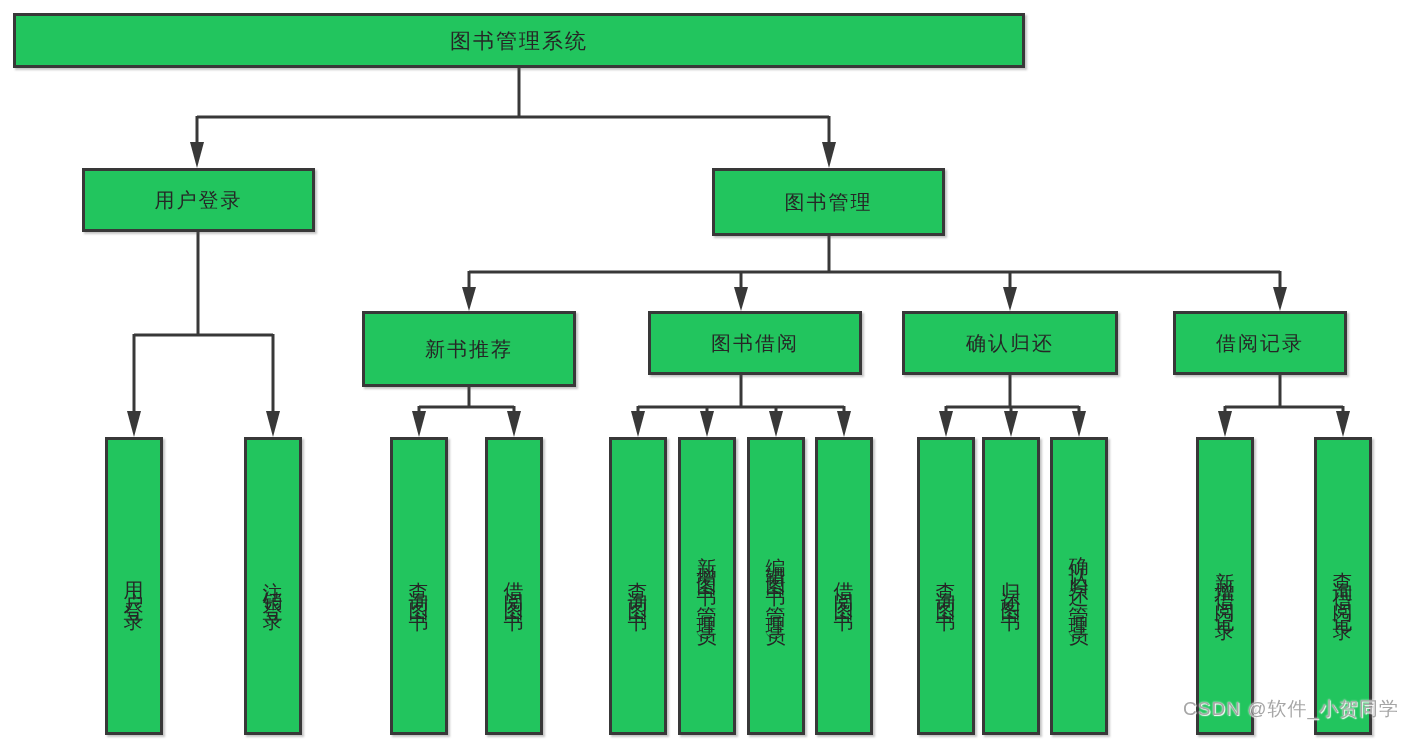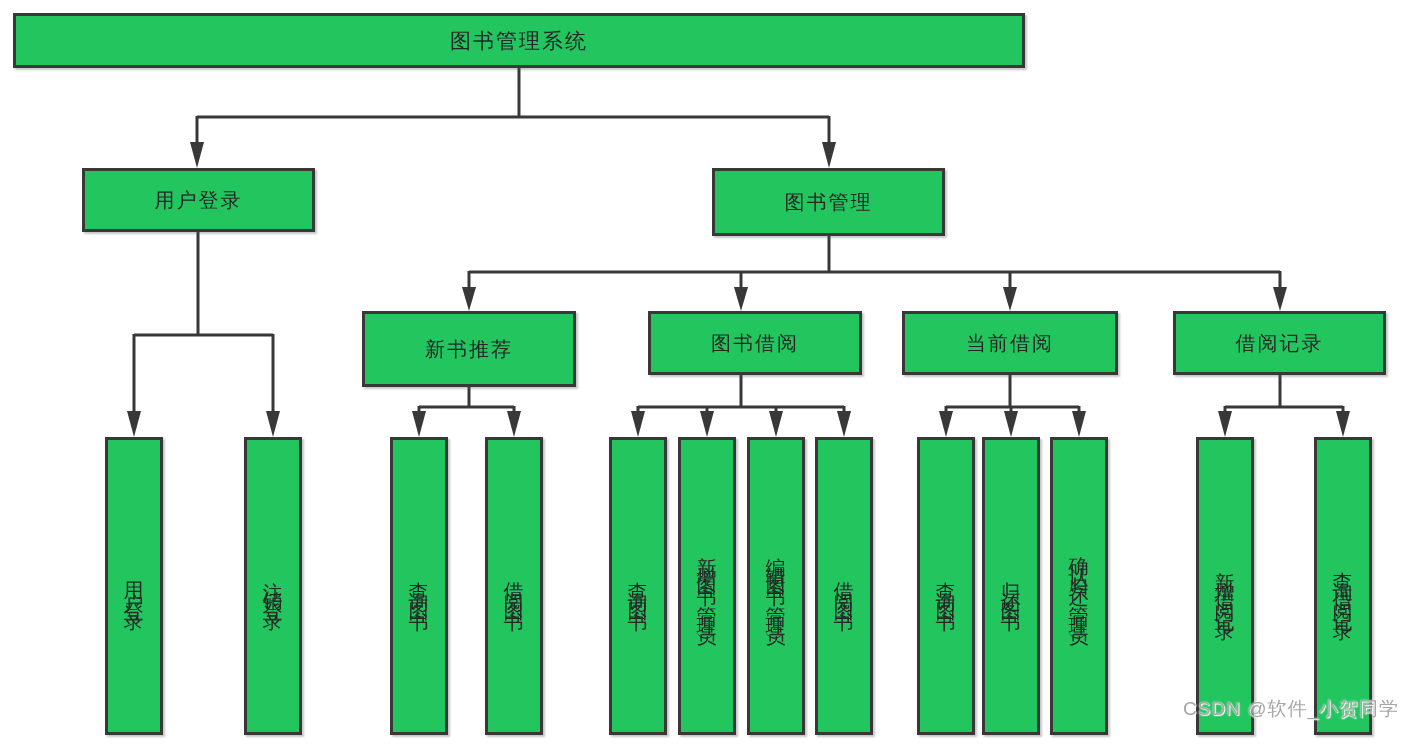--- a/index.html
+++ b/index.html
@@ -146,23 +146,23 @@
     <span class="h-label">图书管理</span>
   </div>
 
   <div class="box" style="left:362px; top:311px; width:214px; height:76px;">
     <span class="h-label">新书推荐</span>
   </div>
   <div class="box" style="left:634px; top:311px; width:214px; height:64px;margin-left:14px;">
     <span class="h-label">图书借阅</span>
   </div>
   <div class="box" style="left:902px; top:311px; width:216px; height:64px;">
-    <span class="h-label">当前借阅</span>
-  </div>
-  <div class="box" style="left:1173px; top:311px; width:213px; height:64px;text-align:right;">
+    <span class="h-label">确认归还</span>
+  </div>
+  <div class="box" style="left:1173px; top:311px; width:174px; height:64px;text-align:right;">
     <span class="h-label">借阅记录</span>
   </div>
 
   <div class="box" style="left:105px; top:437px; width:58px; height:298px;">
     <span class="v-label">用户登录</span>
   </div>
   <div class="box" style="left:244px; top:437px; width:58px; height:298px;">
     <span class="v-label">注销登录</span>
   </div>
 

